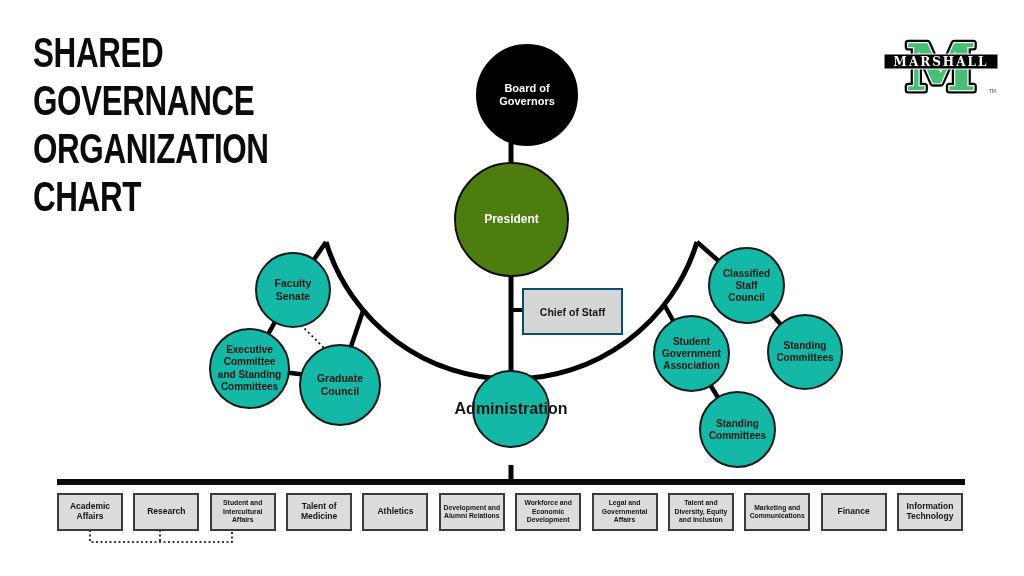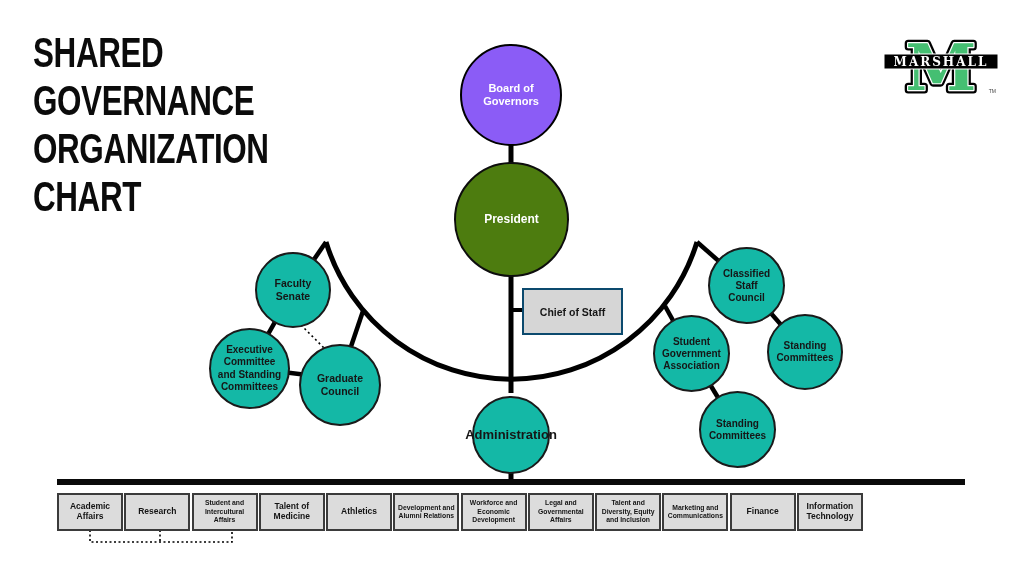--- a/index.html
+++ b/index.html
@@ -16,40 +16,40 @@
   }
   
   .lines{position:absolute;left:0;top:0;z-index:1;}
   
   .node{
     position:absolute;z-index:2;border-radius:50%;
     background:#14b8a6;border:2px solid #1a1a1a;box-sizing:border-box;
     display:flex;align-items:center;justify-content:center;
     text-align:center;font-weight:bold;color:#161616;line-height:1.2;
   }
-  .node-bog{left:460px;top:44px;width:102px;height:102px;background:#8b5cf6;border-color:#000;color:#ffffff;font-size:11px;padding:0 17px;}
+  .node-bog{left:476px;top:44px;width:102px;height:102px;background:#000000;border-color:#000;color:#ffffff;font-size:11px;padding:0 17px;}
   .node-president{left:454px;top:162px;width:115px;height:115px;background:#4d7c0f;border-color:#0d0d0d;color:#ffffff;font-size:12px;padding:0 10px;}
-  .node-admin{left:472px;top:396px;width:78px;height:78px;font-size:13px;padding:0 3px;}
+  .node-admin{left:472px;top:370px;width:78px;height:78px;font-size:16px;padding:0 3px;}
   .node-fs{left:255px;top:252px;width:76px;height:76px;font-size:10.5px;padding:0 14px;}
   .node-exec{left:209px;top:328px;width:81px;height:81px;font-size:10px;padding:0 5px;line-height:1.25;}
   .node-grad{left:299px;top:344px;width:82px;height:82px;font-size:10.5px;padding:0 16px;}
   .node-csc{left:708px;top:247px;width:77px;height:77px;font-size:10px;padding:0 15px;}
   .node-sga{left:653px;top:315px;width:77px;height:77px;font-size:10px;padding:0 7px;}
   .node-stc-r{left:767px;top:314px;width:76px;height:76px;font-size:10px;padding:0 7px;}
   .node-stc-b{left:699px;top:391px;width:77px;height:77px;font-size:10px;padding:0 7px;}
   
   .chief{
     position:absolute;z-index:2;left:522px;top:288px;width:101px;height:47px;
     background:#d6d6d6;border:2px solid #0c4a6e;box-sizing:border-box;
     display:flex;align-items:center;justify-content:center;
     font-weight:bold;font-size:10.5px;color:#161616;
   }
   
   .departments{
-    position:absolute;z-index:2;left:57px;top:493px;width:806px;height:38px;
+    position:absolute;z-index:2;left:57px;top:493px;width:906px;height:38px;
     display:flex;justify-content:space-between;
   }
   .dept{
     width:66px;height:38px;box-sizing:border-box;flex:0 0 66px;
     background:#dcdcdc;border:2px solid #3b3b3b;
     display:flex;align-items:center;justify-content:center;
     text-align:center;font-weight:bold;color:#141414;
     font-size:8.5px;line-height:1.15;padding:1px;
   }
   .dept.sm{font-size:6.8px;line-height:1.25;}

